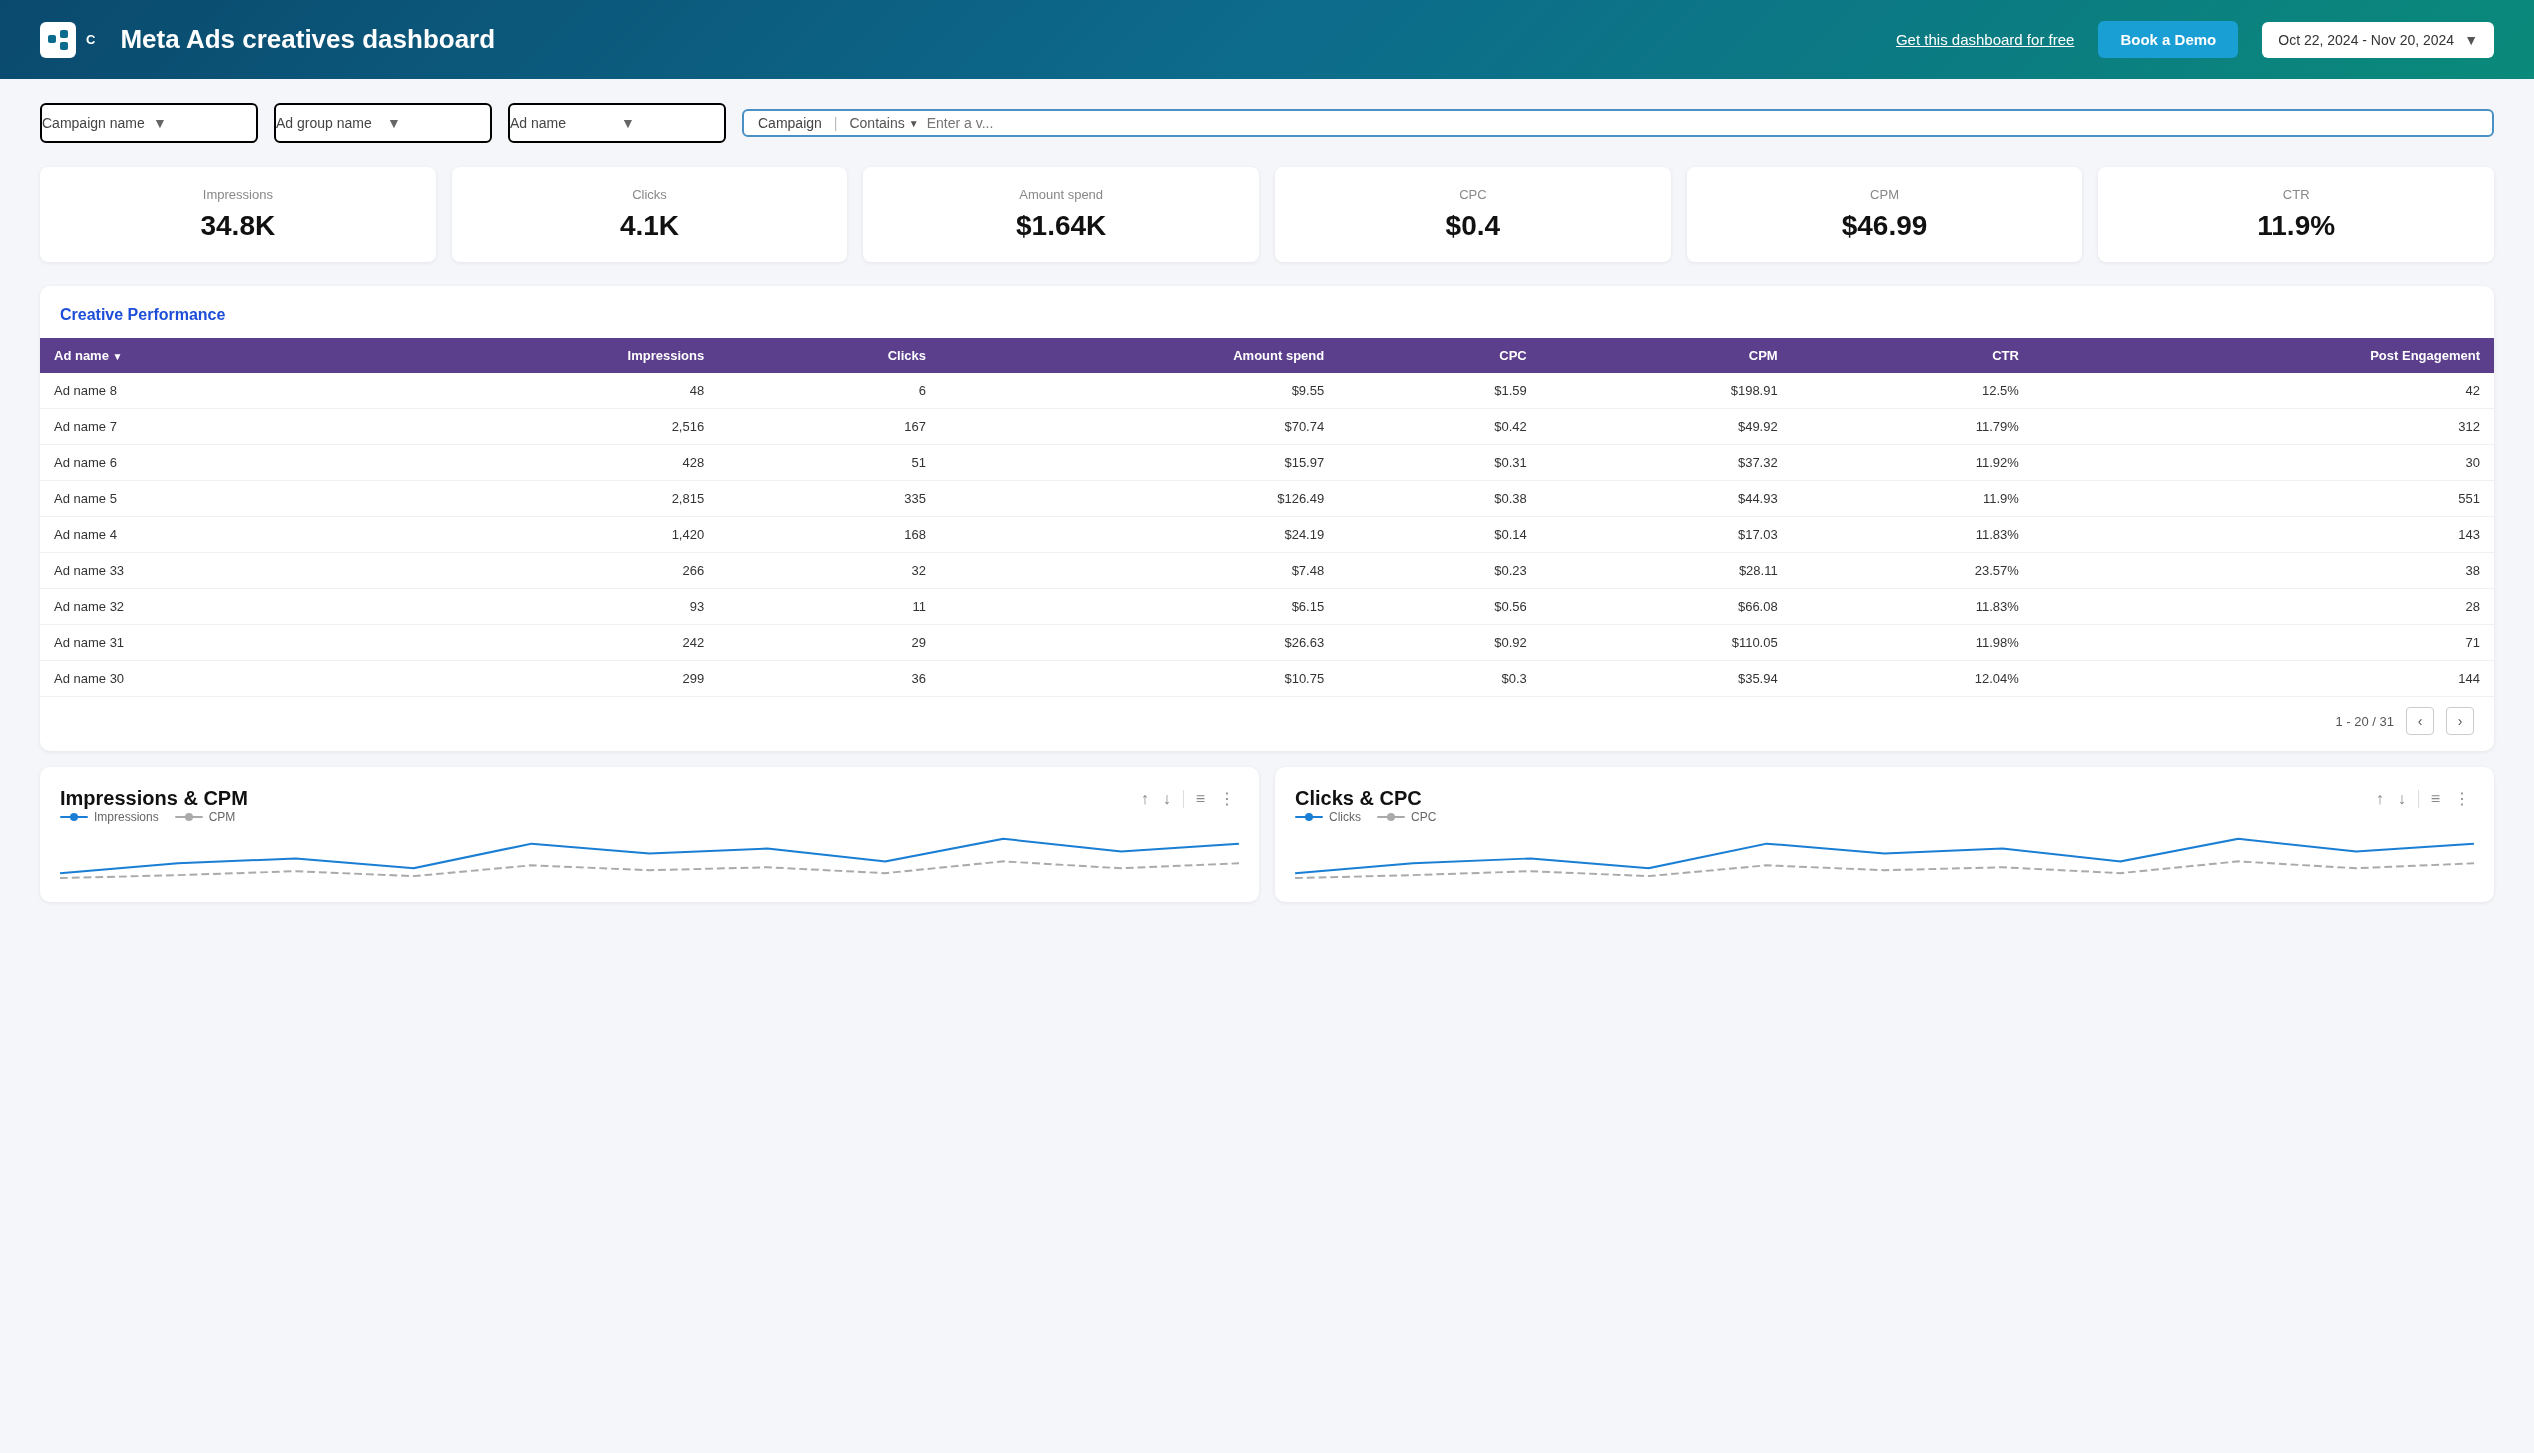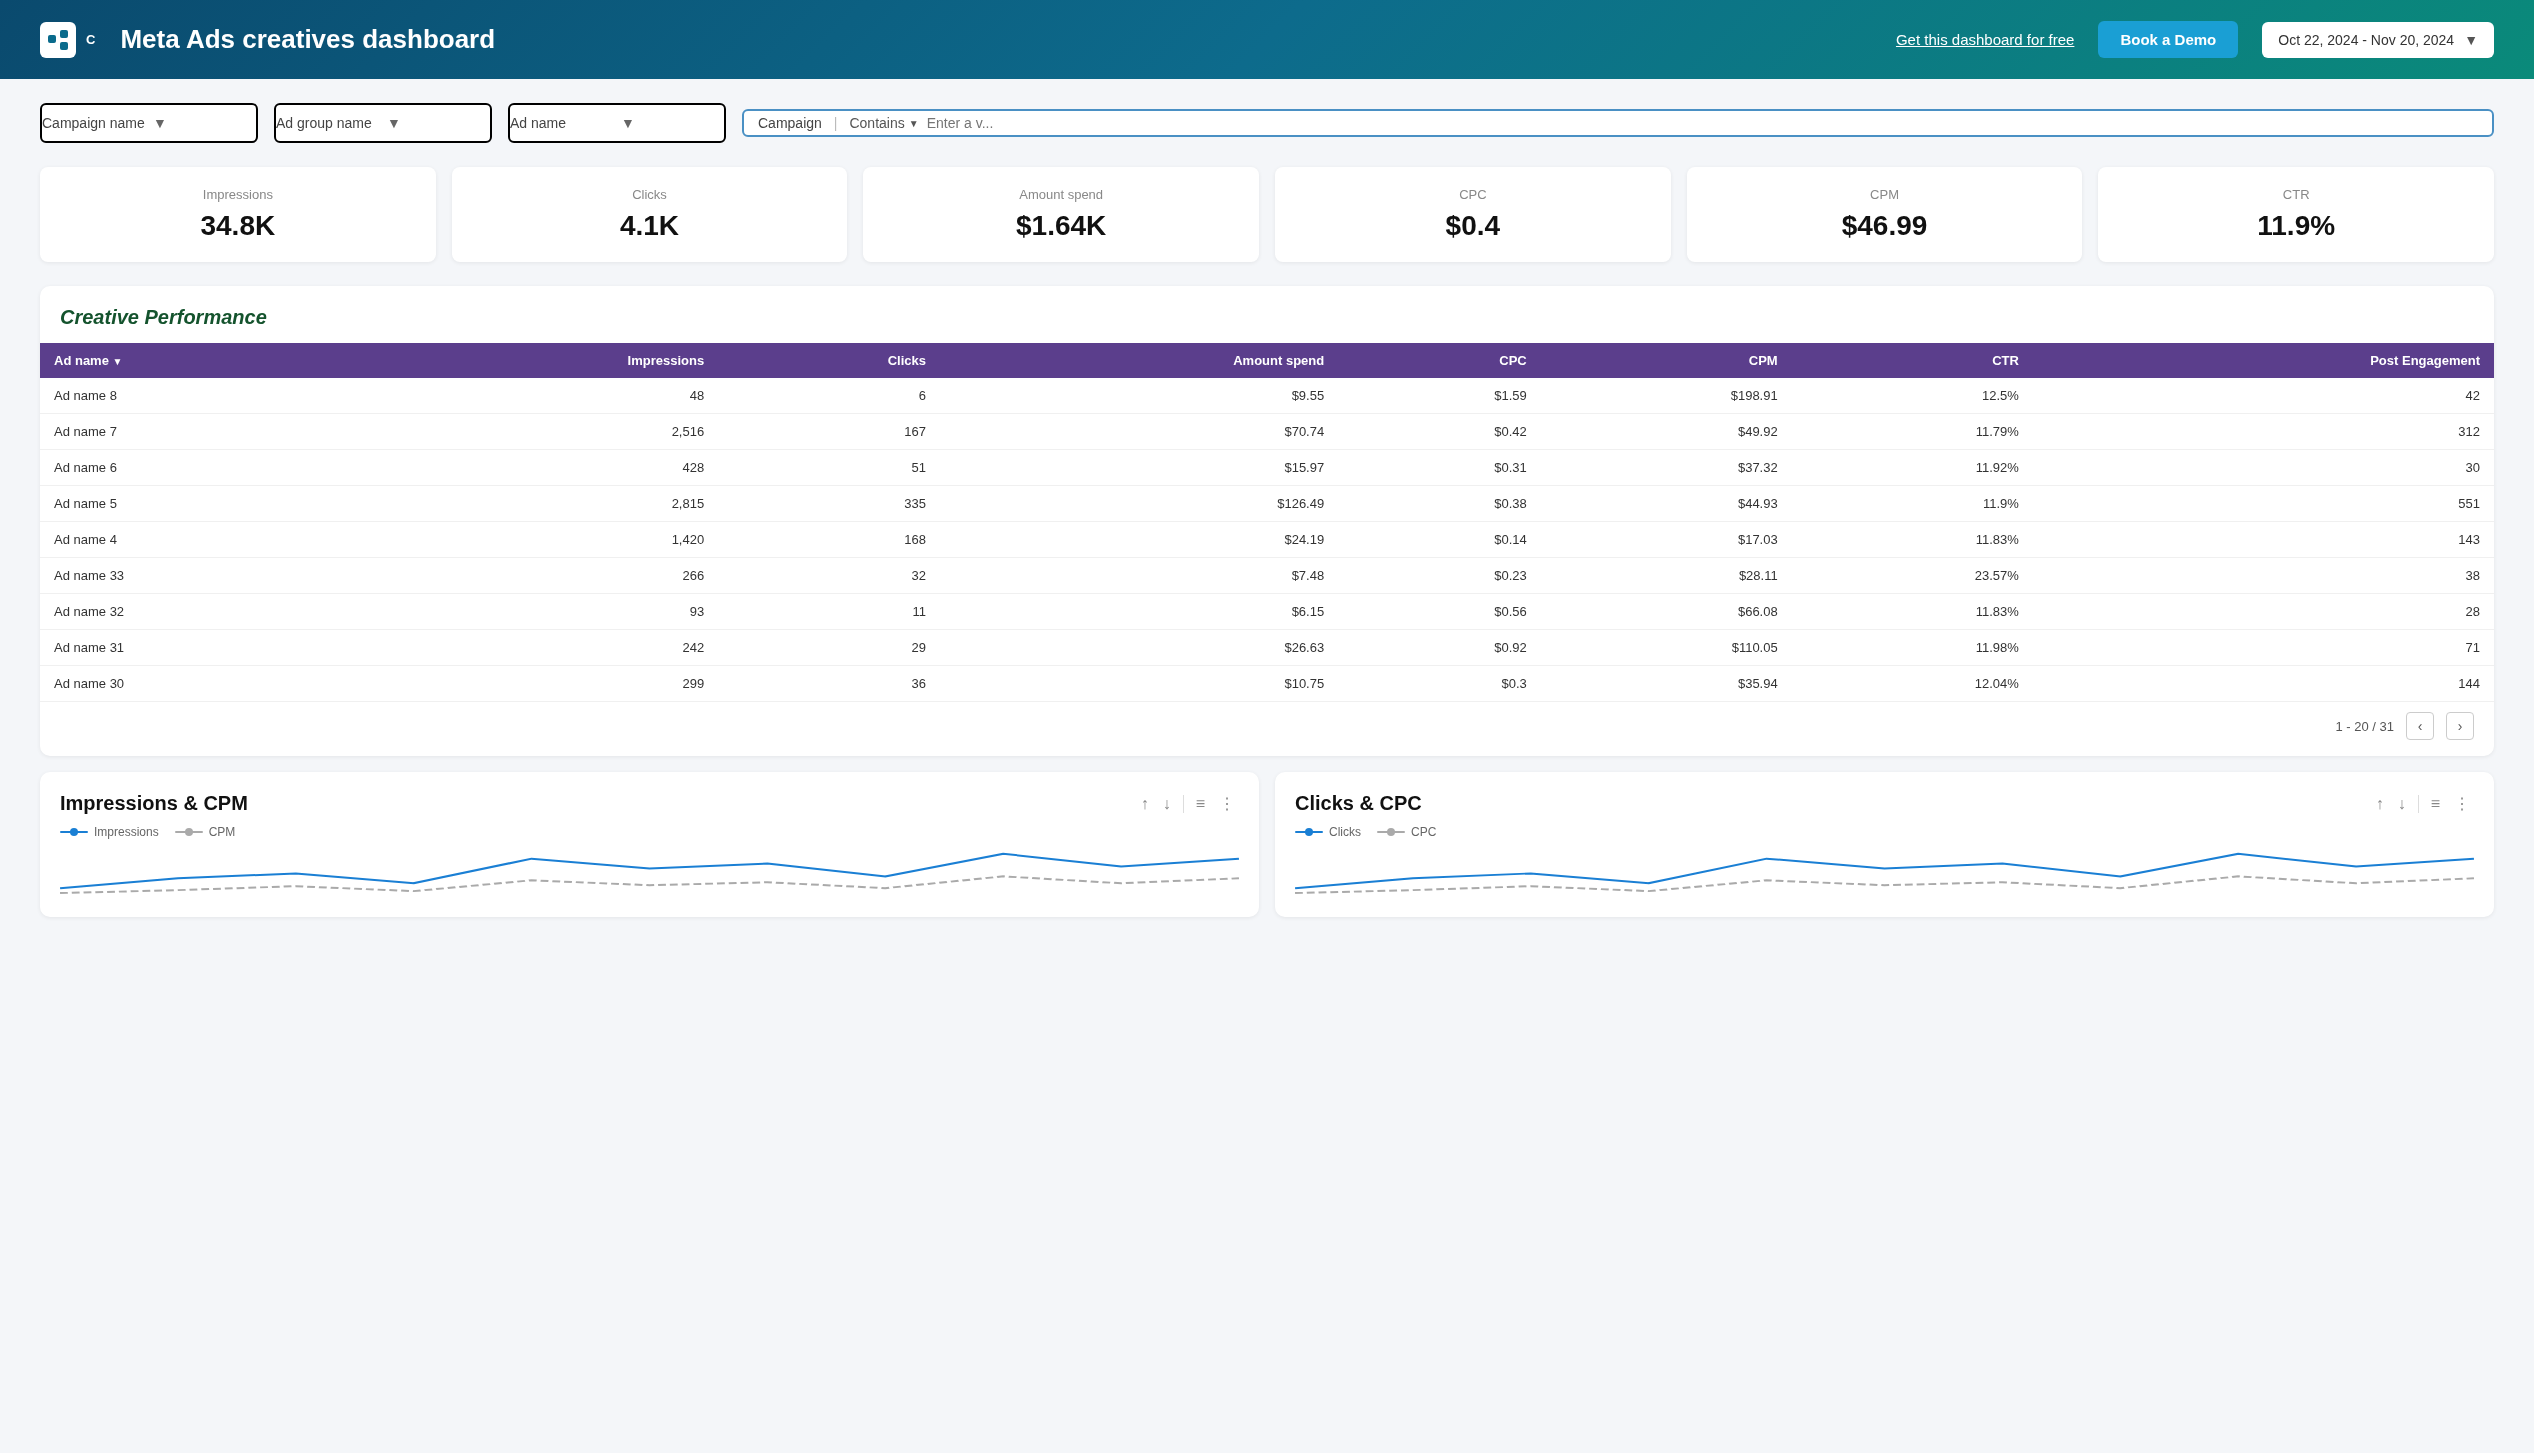--- a/index.html
+++ b/index.html
@@ -160,25 +160,24 @@
     
     .section {
       background: white;
       border-radius: 10px;
       margin: 8px 40px 16px;
       padding: 20px 0 16px;
       box-shadow: 0 1px 4px rgba(0,0,0,0.07);
       overflow: hidden;
     }
     .section-title {
-      font-size: 20px;
+      font-size: 16px;
       font-weight: 700;
-      color: #14532d;
+      color: #1d4ed8;
       padding: 0 20px 14px;
-      font-style: italic;
     }
     .perf-table {
       width: 100%;
       border-collapse: collapse;
     }
     .perf-table thead tr {
       background: #5b3e8c;
       color: white;
       margin-left: 22px;
     }
@@ -239,21 +238,20 @@
       border-radius: 10px;
       flex: 1;
       padding: 20px 20px 16px;
       box-shadow: 0 1px 4px rgba(0,0,0,0.07);
       min-height: 119px;
     }
     .chart-header {
       display: flex;
       align-items: center;
       gap: 8px;
-      margin-bottom: 10px;
     }
     .chart-title {
       font-size: 20px;
       font-weight: 700;
       color: #111;
       flex: 1;
     }
     .chart-controls {
       display: flex;
       align-items: center;

